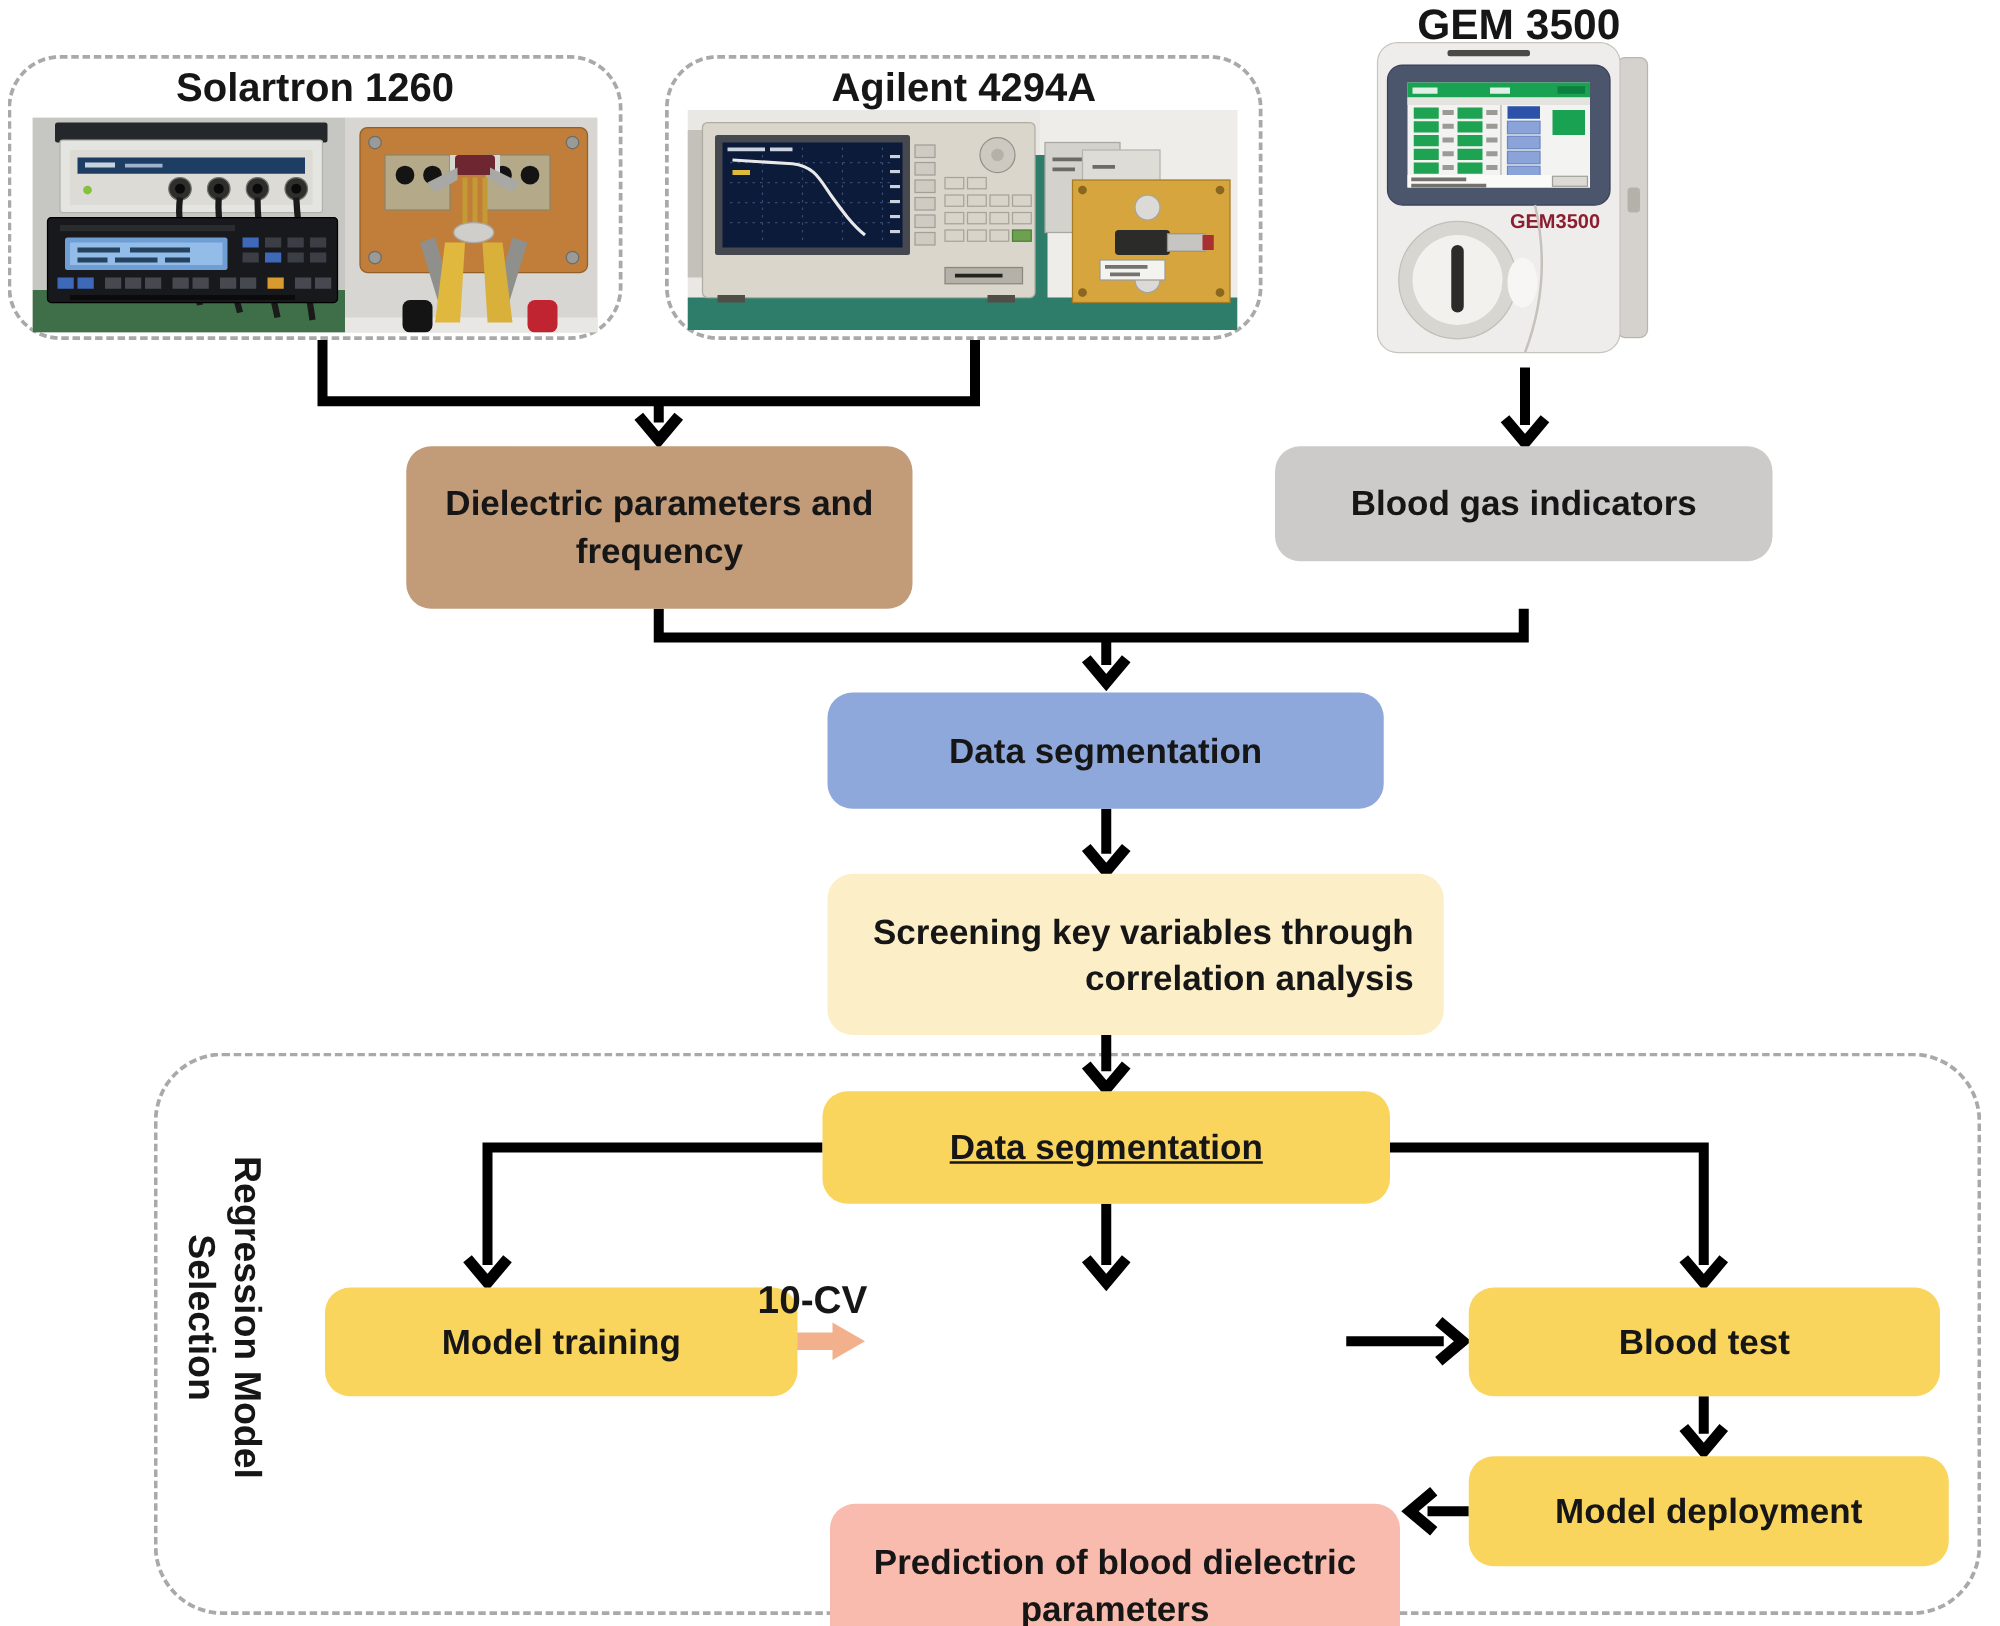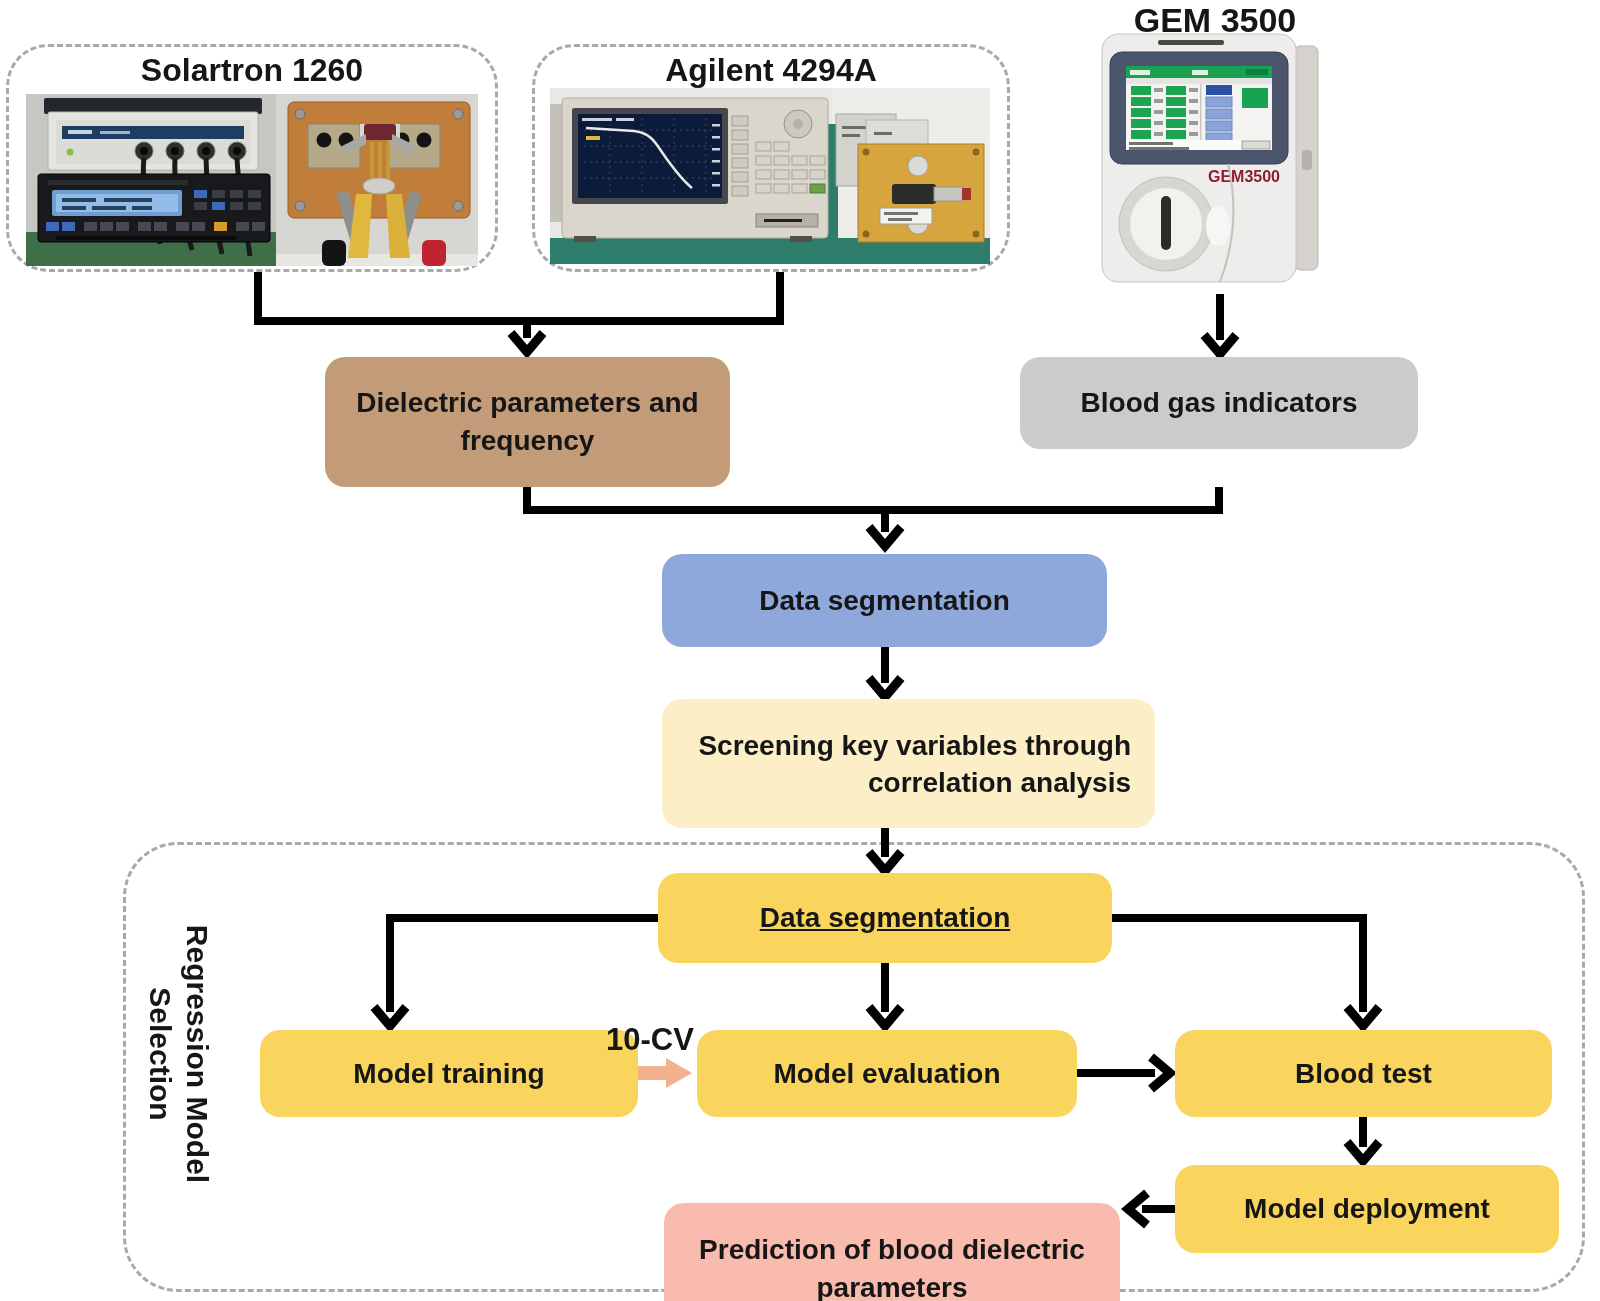--- a/index.html
+++ b/index.html
@@ -319,21 +319,20 @@
       <path d="M132 136 Q146 196 124 254" stroke="#c5c2bc" stroke-width="2" fill="none"></path>
     </g>
   </svg>
 
   <div class="fbox" id="b-dielectric">Dielectric parameters and frequency</div>
   <div class="fbox" id="b-bloodgas">Blood gas indicators</div>
   <div class="fbox" id="b-preproc">Data segmentation</div>
   <div class="fbox" id="b-screen">Screening key variables through correlation analysis</div>
   <div class="fbox" id="b-seg">Data segmentation</div>
   <div class="fbox" id="b-train">Model training</div>
-  <div class="fbox" id="b-eval">Model evaluation</div>
   <div class="fbox" id="b-test">Blood test</div>
   <div class="fbox" id="b-deploy">Model deployment</div>
   <div class="fbox" id="b-predict">Prediction of blood dielectric parameters</div>
 
   <div id="cv-label">10-CV</div>
   <div id="rot-label">
     <div>Regression Model</div>
     <div>Selection</div>
   </div>
 

